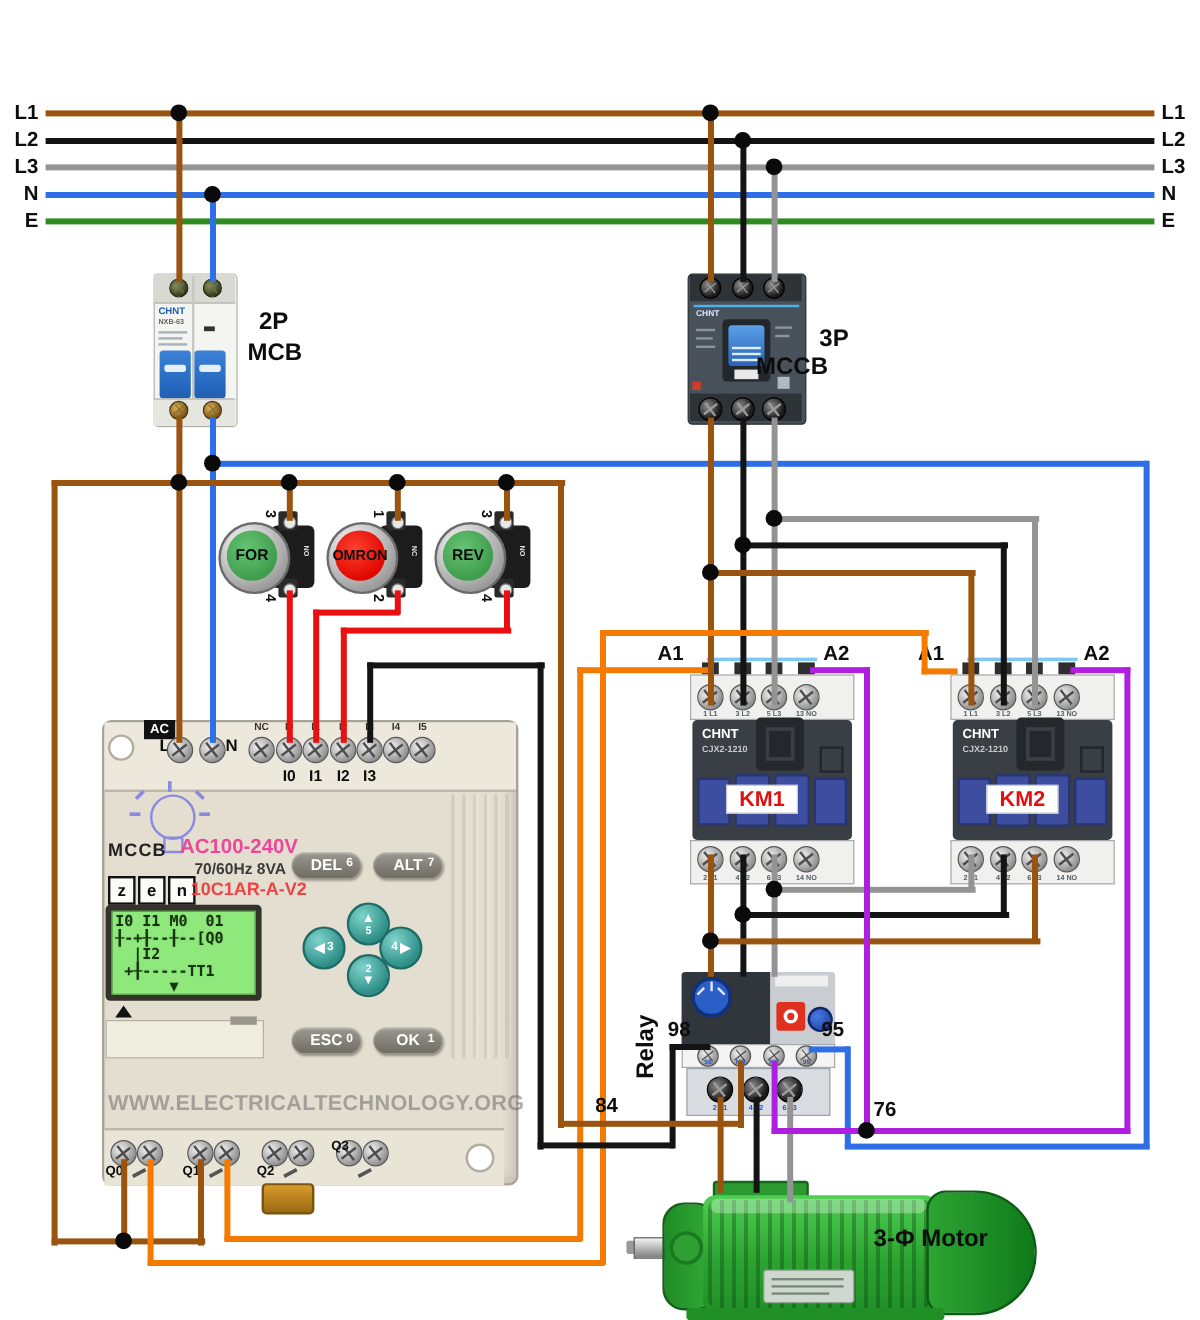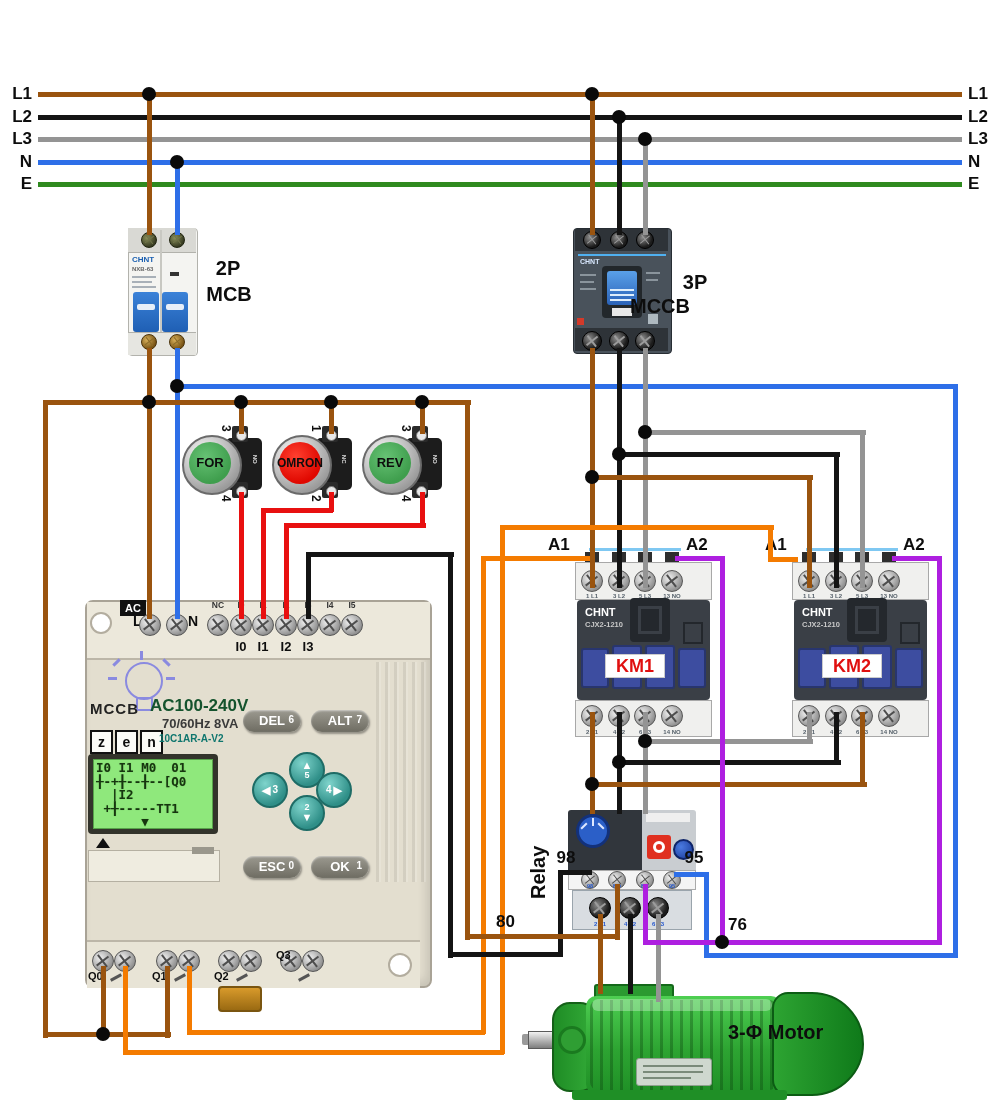--- a/index.html
+++ b/index.html
@@ -179,28 +179,28 @@
 
   <div class="ab" style="left:125px;top:662px;width:34px;height:34px;border:2px solid #8a8ae0;border-radius:50%"></div>
   <div class="ab" style="left:136px;top:697px;width:13px;height:10px;border:2px solid #8a8ae0;border-radius:2px"></div>
   <div class="ab" style="left:140px;top:651px;width:3px;height:9px;background:#8a8ae0"></div>
   <div class="ab" style="left:115px;top:658px;width:3px;height:9px;background:#8a8ae0;transform:rotate(45deg)"></div>
   <div class="ab" style="left:165px;top:658px;width:3px;height:9px;background:#8a8ae0;transform:rotate(-45deg)"></div>
   <div class="ab" style="left:108px;top:677px;width:9px;height:3px;background:#8a8ae0"></div>
   <div class="ab" style="left:166px;top:677px;width:9px;height:3px;background:#8a8ae0"></div>
 
   <div class="lbl" style="left:90px;top:701px;font-size:15px;letter-spacing:1px;color:#222">MCCB</div>
-  <div class="lbl" style="left:150px;top:697px;font-size:17px;color:#14532d">AC100-240V</div>
+  <div class="lbl" style="left:150px;top:697px;font-size:17px;color:#ec4899">AC100-240V</div>
   <div class="lbl" style="left:162px;top:717px;font-size:13px;color:#3a3a3a">70/60Hz 8VA</div>
   <div class="ab" style="left:90px;top:730px;display:flex;gap:2px">
     <span class="lbl" style="position:static;width:19px;height:20px;border:2px solid #111;background:#fbfbf7;text-align:center;font-size:14px;line-height:20px">z</span>
     <span class="lbl" style="position:static;width:19px;height:20px;border:2px solid #111;background:#fbfbf7;text-align:center;font-size:14px;line-height:20px">e</span>
     <span class="lbl" style="position:static;width:19px;height:20px;border:2px solid #111;background:#fbfbf7;text-align:center;font-size:14px;line-height:20px">n</span>
   </div>
-  <div class="lbl" style="left:159px;top:734px;font-size:10px;color:#0f766e">10C1AR-A-V2</div>
+  <div class="lbl" style="left:159px;top:734px;font-size:15px;color:#ef4444">10C1AR-A-V2</div>
 
   <div class="ab" style="left:88px;top:754px;width:130px;height:80px;background:#33332b;border-radius:4px"></div>
   <div class="ab" style="left:93px;top:759px;width:120px;height:70px;background:#8fe87c;border:1px solid #57a34a;box-sizing:border-box;padding:1px 2px">
     <div class="lcdline">I0 I1 M0  01</div>
     <div class="lcdline">╂-+╂--╂--[Q0</div>
     <div class="lcdline">  |I2</div>
     <div class="lcdline"> +╂-----TT1</div>
     <div class="lcdline">      ▼</div>
   </div>
   <div class="ab" style="left:96px;top:838px;width:0;height:0;border-left:7px solid transparent;border-right:7px solid transparent;border-bottom:10px solid #111"></div>
@@ -233,20 +233,21 @@
   </div>
   <div class="pill" style="left:243px;top:856px;width:58px">
     <span>ESC</span>
     <span class="sub">0</span>
   </div>
   <div class="pill" style="left:311px;top:856px;width:58px">
     <span>OK</span>
     <span class="sub">1</span>
   </div>
 
+  <div class="lbl ctr" style="left:90px;top:910px;width:332px;font-size:18px;color:rgba(110,110,110,.55);letter-spacing:.3px">WWW.ELECTRICALTECHNOLOGY.ORG</div>
 
   <div class="ab" style="left:87px;top:940px;width:333px;height:46px;background:#e8e4d6;border-top:2px solid #bcb6a8"></div>
   <div class="scr" style="left:92px;top:950px;width:22px;height:22px"></div>
   <div class="scr" style="left:114px;top:950px;width:22px;height:22px"></div>
   <div class="scr" style="left:156px;top:950px;width:22px;height:22px"></div>
   <div class="scr" style="left:178px;top:950px;width:22px;height:22px"></div>
   <div class="scr" style="left:218px;top:950px;width:22px;height:22px"></div>
   <div class="scr" style="left:240px;top:950px;width:22px;height:22px"></div>
   <div class="scr" style="left:280px;top:950px;width:22px;height:22px"></div>
   <div class="scr" style="left:302px;top:950px;width:22px;height:22px"></div>
@@ -490,16 +491,16 @@
   <div class="dot" style="left:612px;top:447px"></div>
   <div class="dot" style="left:638px;top:425px"></div>
   <div class="dot" style="left:638px;top:734px"></div>
   <div class="dot" style="left:612px;top:755px"></div>
   <div class="dot" style="left:585px;top:777px"></div>
   <div class="dot" style="left:96px;top:1027px"></div>
   <div class="dot" style="left:715px;top:935px"></div>
 
   <div class="lbl ctr" style="left:550px;top:849px;width:32px;font-size:17px">98</div>
   <div class="lbl ctr" style="left:678px;top:849px;width:32px;font-size:17px">95</div>
-  <div class="lbl" style="left:496px;top:913px;font-size:17px">80</div>
+  <div class="lbl" style="left:496px;top:913px;font-size:17px">84</div>
   <div class="lbl" style="left:728px;top:916px;font-size:17px">76</div>
 
 </div>
 
 </body></html>

